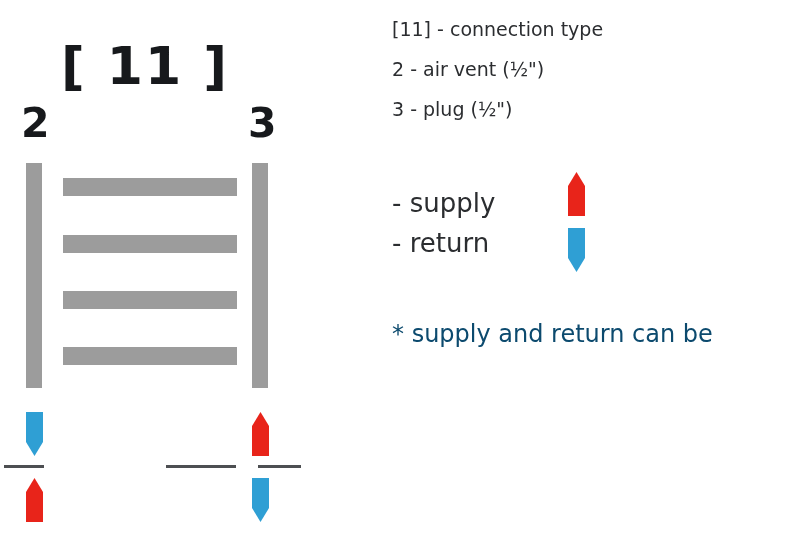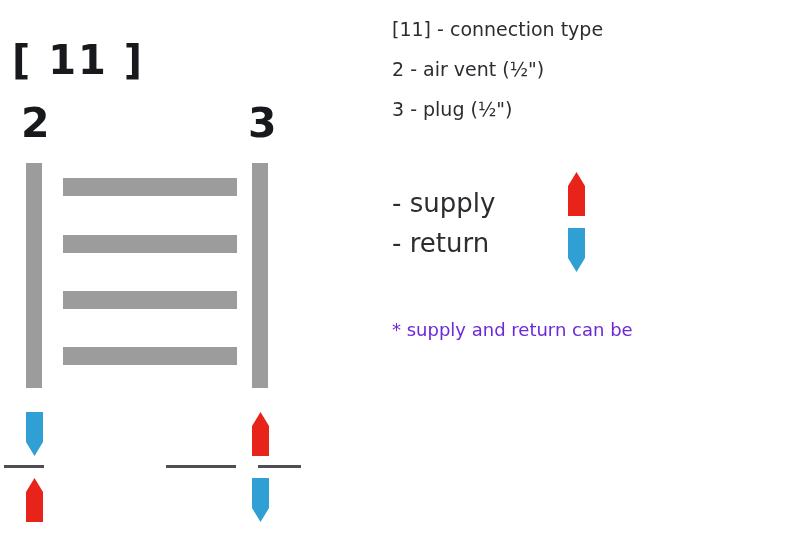--- a/index.html
+++ b/index.html
@@ -28,29 +28,28 @@
     top: 0;
     width: 380px;
     height: 542px;
   }
 
   .bracket-title {
     position: absolute;
     left: 0;
     top: 40px;
     width: 290px;
-    text-align: left;
-    font-family: "DejaVu Sans", sans-serif;
-    font-size: 40px;
+    text-align: center;
+    font-family: "DejaVu Sans", sans-serif;
+    font-size: 52px;
     font-weight: 700;
     letter-spacing: 2px;
     color: #17191c;
     line-height: 1;
     white-space: pre;
-    padding-left: 12px;
   }
 
   .port-num {
     position: absolute;
     font-family: "DejaVu Sans", sans-serif;
     font-size: 41px;
     font-weight: 700;
     color: #17191c;
     line-height: 1;
   }
@@ -155,22 +154,22 @@
   .flow-arrow svg { display: block; width: 17px; height: 44px; }
   .flow-row.f1 .flow-arrow { top: -18px; }
   .flow-row.f2 .flow-arrow { top: -2px; }
 
   .footnote {
     position: absolute;
     left: 2px;
     top: 318px;
     width: 410px;
     font-family: "DejaVu Sans", sans-serif;
-    font-size: 18px;
-    color: #6d28d9;
+    font-size: 24px;
+    color: #0c4a6e;
     line-height: 1.38;
   }
   .footnote .fn-indent {
     display: block;
     padding-left: 26px;
   }
 </style>
 </head>
 <body>
 

